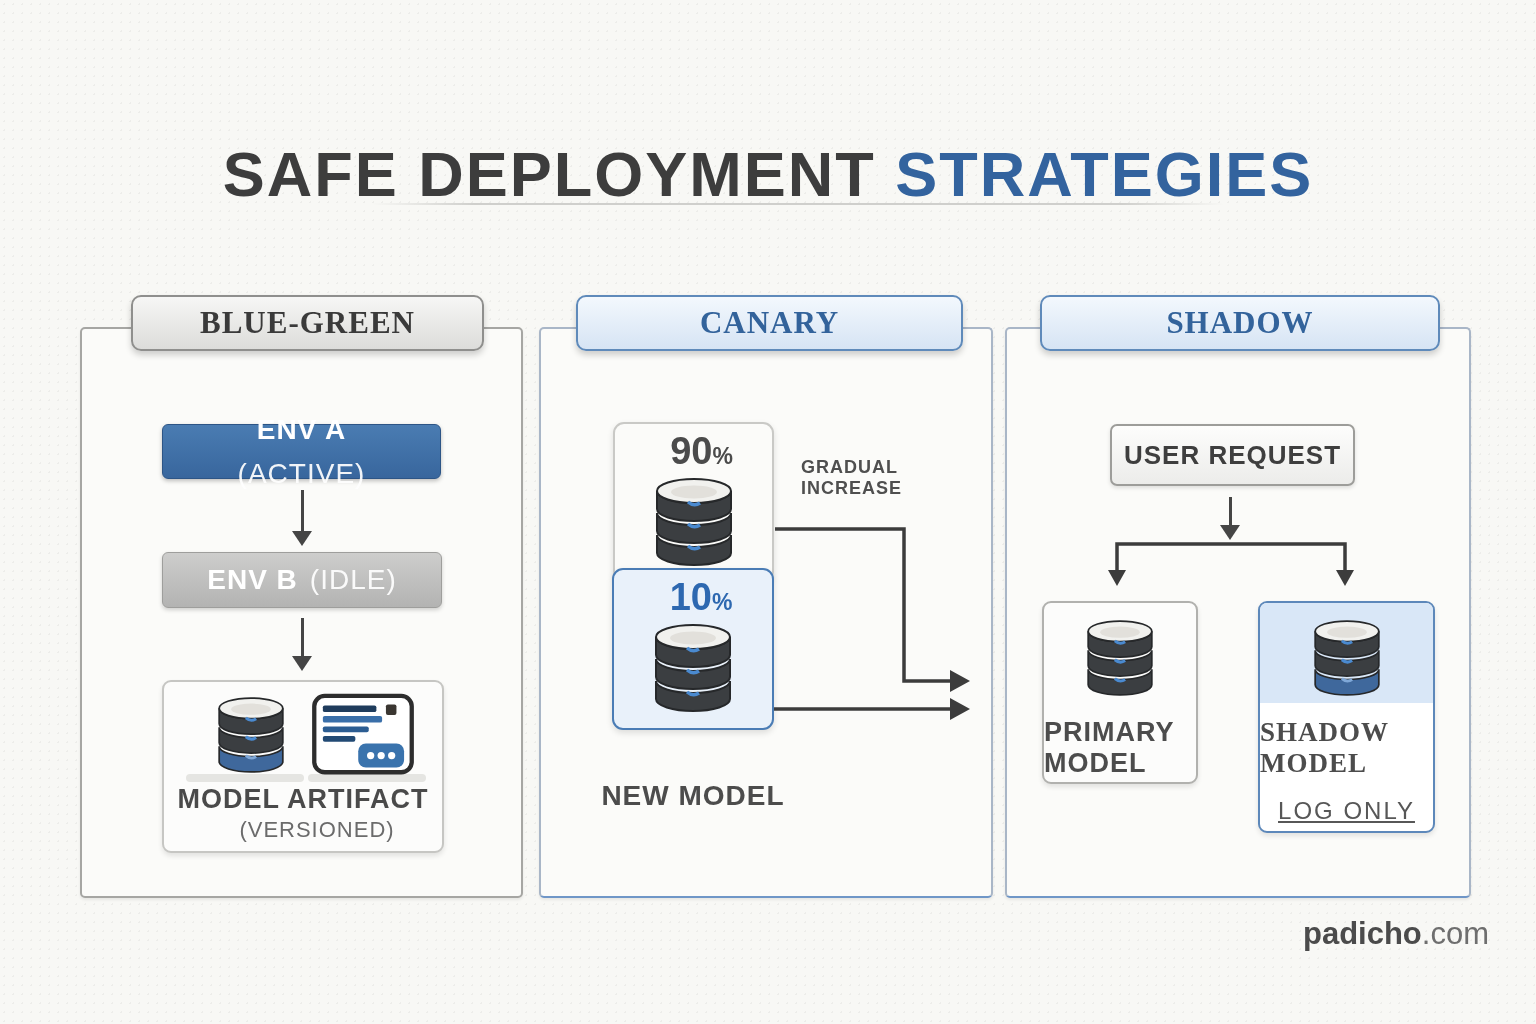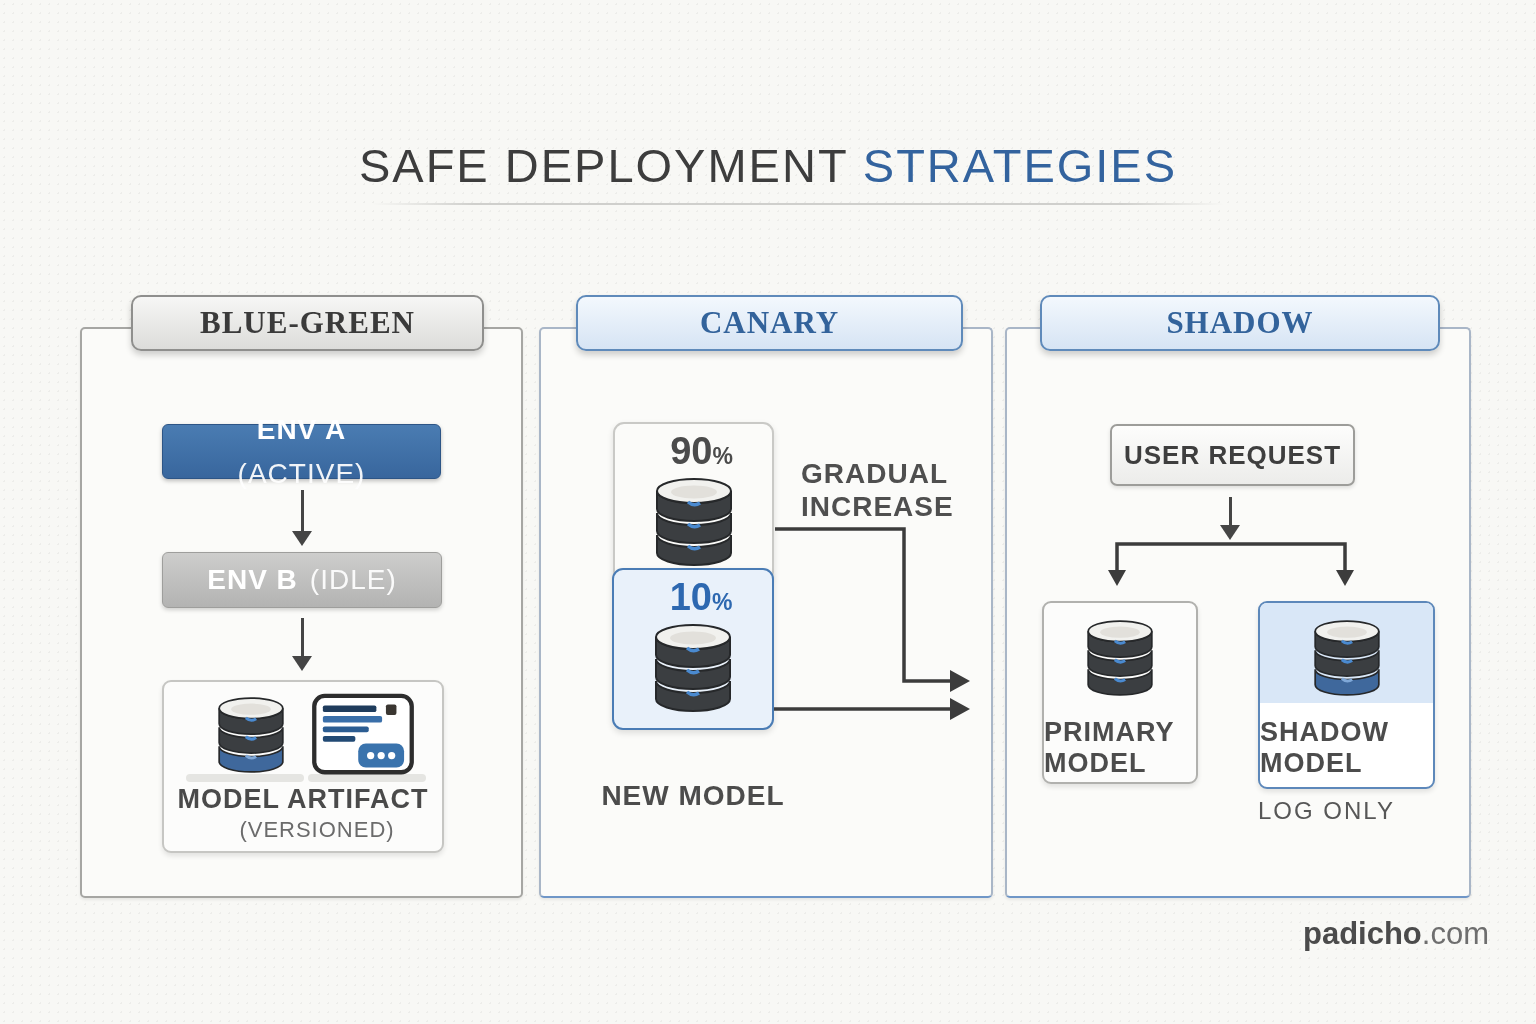--- a/index.html
+++ b/index.html
@@ -11,21 +11,21 @@
   #canvas {
     position:relative; width:1536px; height:1024px; overflow:hidden;
     background-color:#f8f8f5;
     background-image:radial-gradient(#ededea 1px, transparent 1px);
     background-size:9px 9px;
   }
 
   
   .title {
     position:absolute; top:138px; left:0; width:100%;
-    text-align:center; font-size:47px; font-weight:normal;
+    text-align:center; font-size:63px; font-weight:bold;
     letter-spacing:2px; color:#3d3d3d; white-space:nowrap;
   }
   .title .accent { color:#33639e; }
   .title-rule {
     position:absolute; top:203px; left:372px; width:852px; height:2px;
     background:linear-gradient(90deg, rgba(200,200,198,0), #cfcfcc 12%, #cfcfcc 88%, rgba(200,200,198,0));
   }
 
   
   .panel {
@@ -126,21 +126,21 @@
   .card-10 .pct { color:#2d68b0; }
   .card-db { display:block; margin:2px auto 0; width:106px; height:94px; }
 
   .new-model-label {
     position:absolute; left:583px; top:780px; width:220px; text-align:center;
     font-size:28px; font-weight:bold; color:#4c4c4c; letter-spacing:1px;
     white-space:nowrap;
   }
   .gradual-label {
     position:absolute; left:801px; top:457px; width:150px;
-    font-size:28px; font-weight:bold; color:#4f4f4f; line-height:1.18;
+    font-size:18px; font-weight:bold; color:#4f4f4f; line-height:1.18;
     letter-spacing:1px;
   }
   .canary-arrows { position:absolute; left:770px; top:515px; }
 
   
   .user-request {
     position:absolute; left:1110px; top:424px; width:245px; height:62px;
     display:flex; align-items:center; justify-content:center;
     background:linear-gradient(#fdfdfc,#ececea);
     border:2px solid #9d9d9a; border-radius:7px;
@@ -151,34 +151,34 @@
 
   .model-card {
     position:absolute; border-radius:9px; text-align:left; overflow:hidden;
     box-shadow:0 3px 5px rgba(0,0,0,0.10);
   }
   .primary-card {
     left:1042px; top:601px; width:156px; height:183px;
     background:#fcfcfb; border:2px solid #b1b1ae;
   }
   .shadow-card {
-    left:1258px; top:601px; width:177px; height:188px;
-    background:#ffffff; border:2px solid #5d88ba;
+    left:1258px; top:601px; width:177px; height:232px;
+    background:#ffffff; border:2px solid #5d88ba;font-family:Liberation Serif, serif;
   }
   .shadow-card .card-top {
     position:absolute; left:0; top:0; width:100%; height:100px; background:#d9e7f7;
   }
   .model-db { position:relative; display:block; margin:10px auto 0; width:86px; height:90px; }
   .model-label {
     position:relative; margin-top:14px; font-size:27px; font-weight:bold;
     color:#4c4c4c; line-height:1.15; letter-spacing:1px;
   }
   .log-only {
-    position:absolute; left:1258px; top:797px; width:177px; text-align:left;
-    font-size:24px; color:#575757; letter-spacing:2px; white-space:nowrap;
+    position:absolute; left:1258px; top:797px; width:177px; text-align:center;
+    font-size:24px; color:#575757; letter-spacing:2px; white-space:nowrap;text-decoration:underline;
   }
 
   
   .brand {
     position:absolute; top:916px; right:47px; font-size:31px; color:#4b4b4b;
     white-space:nowrap;
   }
   .brand-name { font-weight:bold; }
   .brand-suffix { font-weight:normal; color:#6e6e6e; }
 </style>

